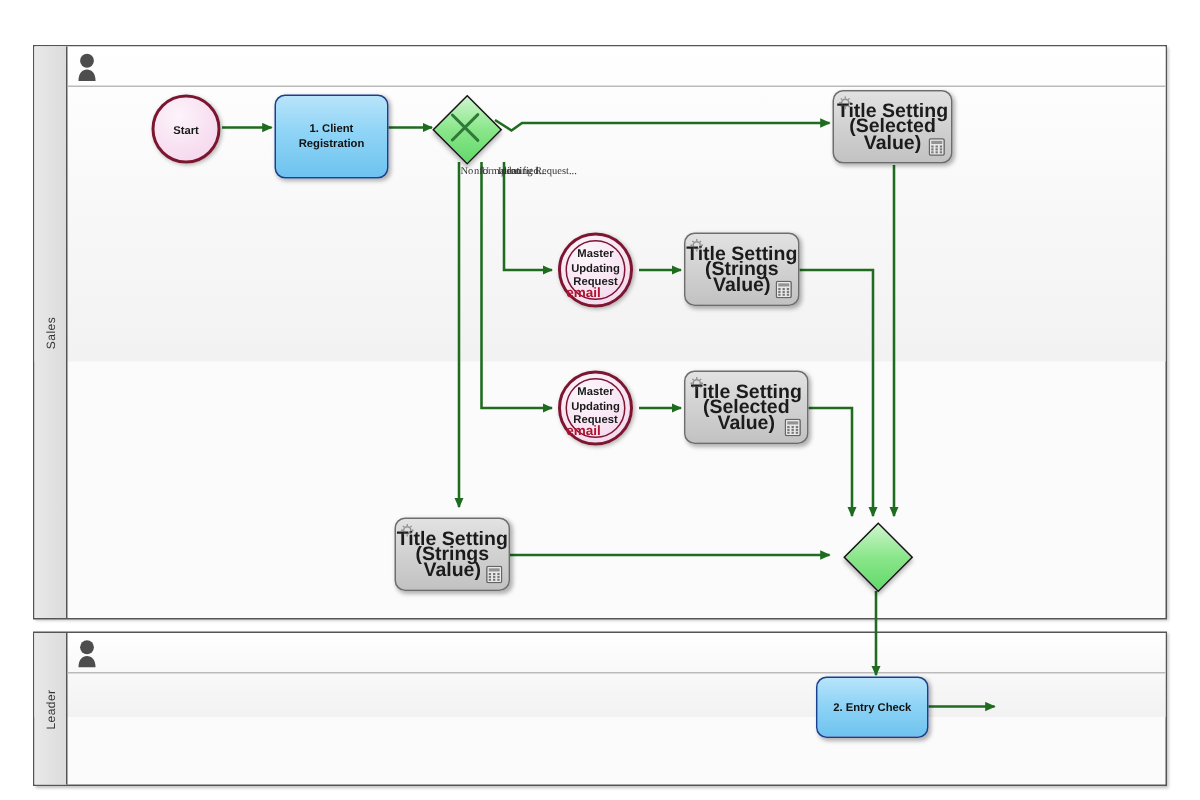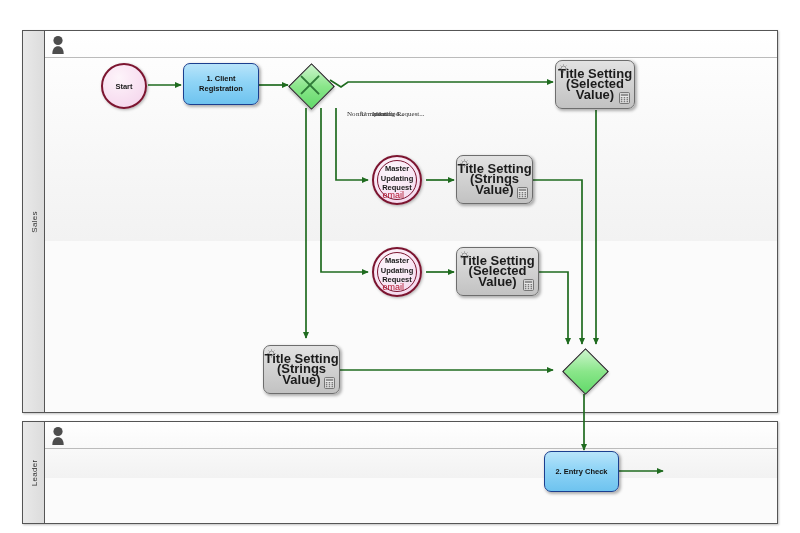--- a/index.html
+++ b/index.html
@@ -38,22 +38,22 @@
   .ev-lbl{font-size:7.5px;font-weight:bold;color:#1a1a1a;}
 
   
   .ev-msg{border-radius:50%;border:2px solid #7c1530;
       background:radial-gradient(circle at 38% 28%,#fdf6fb 0%,#f8e6f4 50%,#f1d1e9 100%);
       box-shadow:1px 1px 3px rgba(0,0,0,.30);}
   .ev-msg-ring{position:absolute;left:3px;top:3px;right:3px;bottom:3px;
       border-radius:50%;border:1.6px solid #7c1530;}
   .ev-msg-txt{position:absolute;left:-6px;right:-6px;top:7px;text-align:center;
       font-size:7.5px;font-weight:bold;color:#1a1a1a;line-height:9.5px;}
-  .ev-msg-sub{position:absolute;left:0;right:16px;bottom:3px;text-align:right;
-      font-size:9px;font-weight:normal;color:#b2122d;line-height:9px;}
+  .ev-msg-sub{position:absolute;left:0;right:16px;bottom:3px;text-align:center;
+      font-size:9px;font-weight:bold;color:#b2122d;line-height:9px;}
 
   
   .task-blue{border:1.6px solid #1b3f8f;border-radius:7px;
       background:linear-gradient(180deg,#b8e4fa 0%,#8fd4f6 45%,#6ec3ef 100%);
       box-shadow:1.5px 1.5px 3px rgba(0,0,0,.30);
       display:flex;align-items:center;justify-content:center;text-align:center;}
   .task-blue .tl{font-size:7.5px;font-weight:bold;color:#111;line-height:10px;}
 
   
   .task-grey{border:1.4px solid #6d6d6d;border-radius:7px;
@@ -75,21 +75,21 @@
       margin:-13px 0 0 -13px;}
   .gw .xmark i{position:absolute;left:50%;top:0;width:2.4px;height:100%;
       margin-left:-1.2px;background:#2f7a38;border-radius:1px;}
   .gw .xmark i:nth-child(1){transform:rotate(45deg);}
   .gw .xmark i:nth-child(2){transform:rotate(-45deg);}
 
   
   #wires{position:absolute;left:0;top:0;width:800px;height:533px;
       pointer-events:none;}
   .flow-lbl{position:absolute;font-size:7px;color:#333;white-space:nowrap;
-      font-family:"Liberation Serif",serif;margin-left:40px;}
+      font-family:"Liberation Serif",serif;}
 </style>
 </head>
 <body>
 
 <div id="canvas">
 
   <div class="pool" style="left:22px;top:30px;width:756px;height:383px;">
     <div class="pool-inner-sheen"></div>
     <div class="lane-head">
       <span>Sales</span>
@@ -158,21 +158,21 @@
   <div class="flow-lbl" style="left:307px;top:110px;">No</div>
   <div class="flow-lbl" style="left:321px;top:110px;">U</div>
   <div class="flow-lbl" style="left:316px;top:110px;">nformation</div>
   <div class="flow-lbl" style="left:332px;top:110px;">Identified...</div>
   <div class="flow-lbl" style="left:334px;top:110px;font-family:Liberation Serif, serif;">pdating Request...</div>
 
   <div class="node ev ev-start" style="left:101px;top:63px;width:46px;height:46px;">
     <span class="ev-lbl">Start</span>
   </div>
 
-  <div class="node task-blue" style="left:183px;top:63px;width:76px;height:42px;">
+  <div class="node task-blue" style="left:183px;top:63px;width:76px;height:56px;">
     <div>
       <div class="tl">1. Client</div>
       <div class="tl">Registration</div>
     </div>
   </div>
 
   <div class="node gw" style="left:288px;top:63px;">
     <div class="dia"></div>
     <div class="xmark">
         <i></i>

